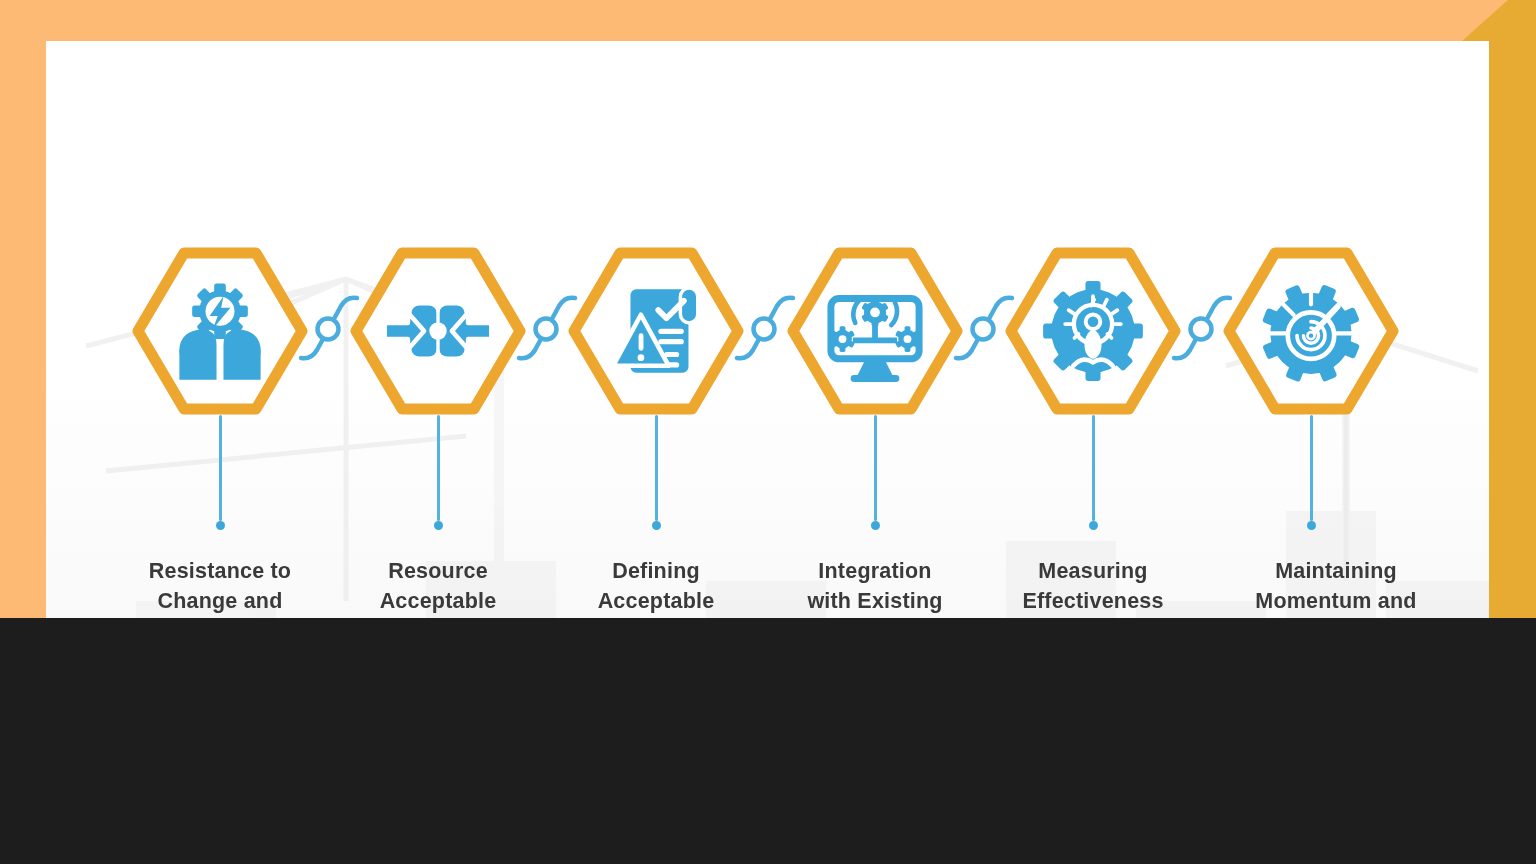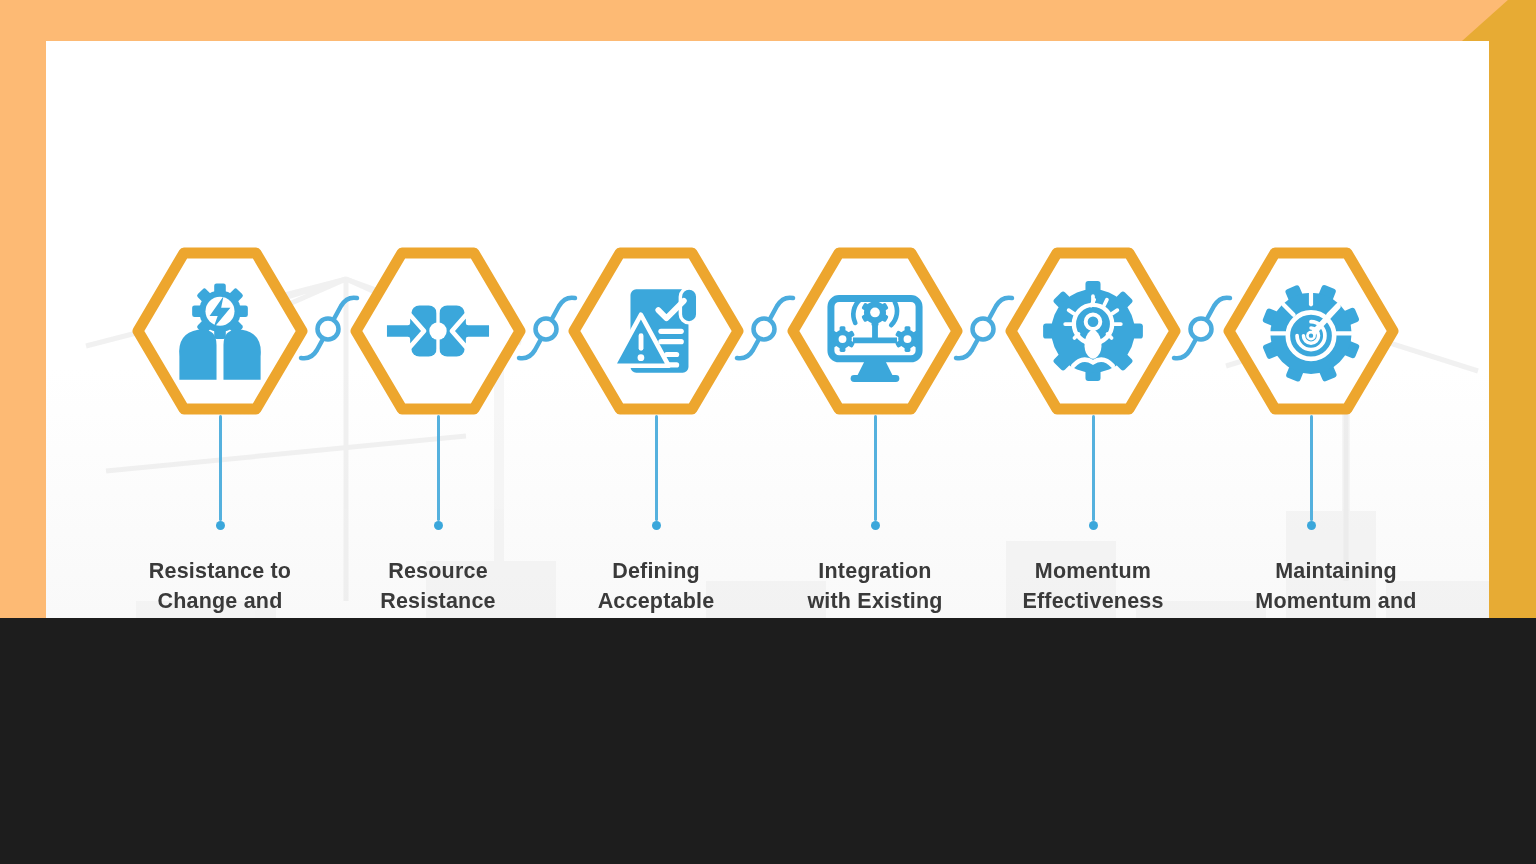--- a/index.html
+++ b/index.html
@@ -109,21 +109,21 @@
         <rect x="51" y="28" width="22" height="44" rx="7"></rect>
       </g>
       <rect x="48.6" y="28" width="2.8" height="44" fill="#ffffff"></rect>
       <circle cx="50" cy="50" r="7.5" fill="#ffffff"></circle>
       <polygon points="4,43 24,43 24,34 38,50 24,66 24,57 4,57" fill="#3BA7DB" stroke="#ffffff" stroke-width="4" stroke-linejoin="round"></polygon>
       <polygon points="96,43 76,43 76,34 62,50 76,66 76,57 96,57" fill="#3BA7DB" stroke="#ffffff" stroke-width="4" stroke-linejoin="round"></polygon>
     </svg>
     <div class="stem" style="left:436.5px"></div>
     <div class="dot" style="left:433.5px"></div>
     <div class="lbl" style="left:324px">Resource
-Resistance</div>
+Acceptable</div>
   </div>
 
   <div class="link" style="left:515px">
     <svg viewBox="0 0 64 84" width="64" height="84">
       <path d="M4,78 q10,2 16,-8 L44,26 q6,-10 16,-8" fill="none" stroke="#4BACDE" stroke-width="4.5" stroke-linecap="round"></path>
       <circle cx="31" cy="49" r="10.5" fill="#ffffff" stroke="#4BACDE" stroke-width="4.5"></circle>
     </svg>
   </div>
 
   <div>
@@ -247,21 +247,21 @@
           <path d="M26,44 H31.5"></path>
           <path d="M66,56 L62.5,52.5"></path>
           <path d="M34,56 L37.5,52.5"></path>
         </g>
       </g>
       <path d="M50,48 C57,52 59,62 56,69 Q53,74 50,74 Q47,74 44,69 C41,62 43,52 50,48 Z" fill="#ffffff"></path>
       <path d="M33,80 Q41,71 50,77 Q59,71 67,80" stroke="#ffffff" stroke-width="4" fill="none" stroke-linecap="round"></path>
     </svg>
     <div class="stem" style="left:1091.5px"></div>
     <div class="dot" style="left:1088.5px"></div>
-    <div class="lbl" style="left:979px">Momentum
+    <div class="lbl" style="left:979px">Measuring
 Effectiveness</div>
   </div>
 
   <div class="link" style="left:1170px">
     <svg viewBox="0 0 64 84" width="64" height="84">
       <path d="M4,78 q10,2 16,-8 L44,26 q6,-10 16,-8" fill="none" stroke="#4BACDE" stroke-width="4.5" stroke-linecap="round"></path>
       <circle cx="31" cy="49" r="10.5" fill="#ffffff" stroke="#4BACDE" stroke-width="4.5"></circle>
     </svg>
   </div>
 

